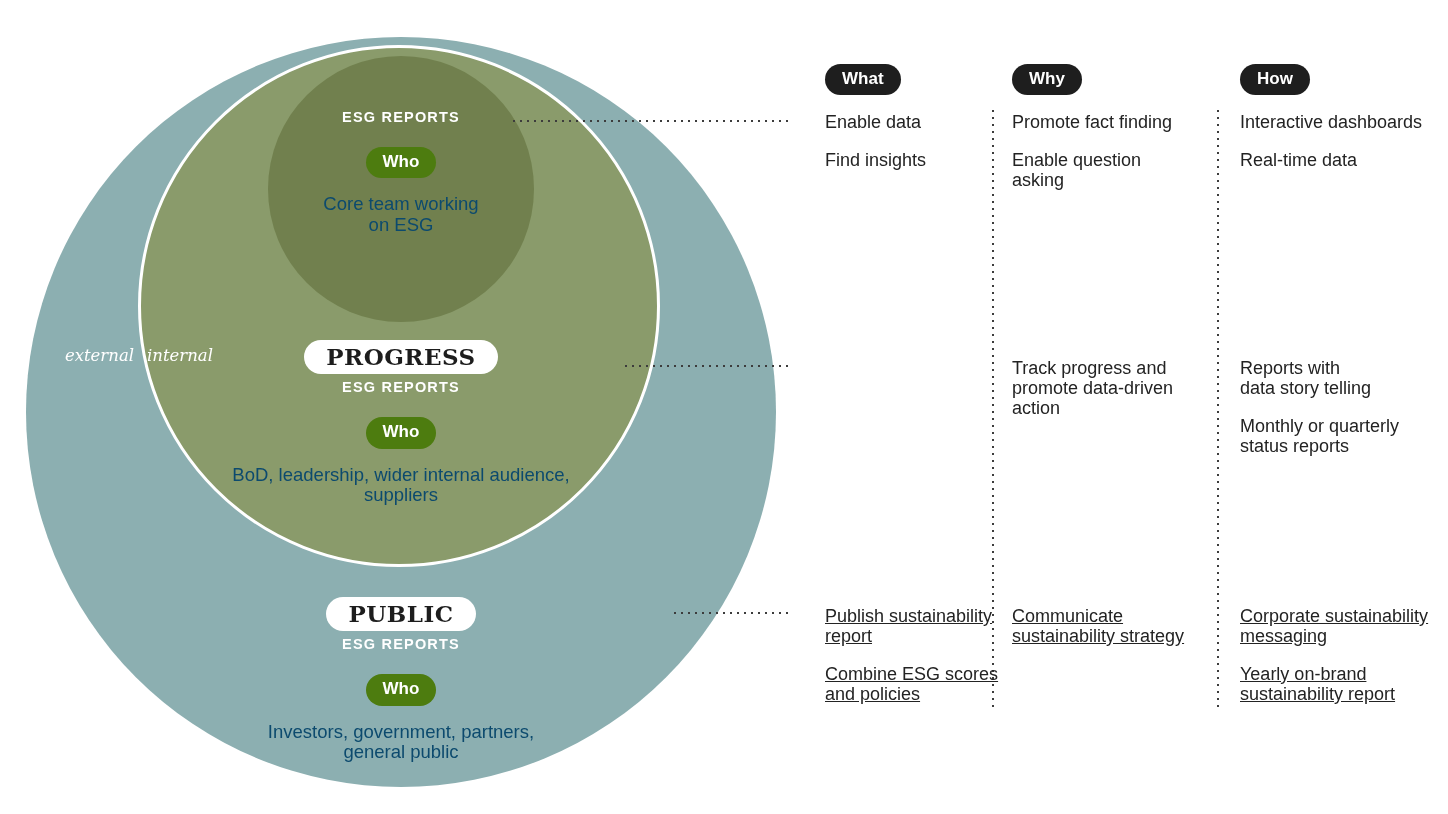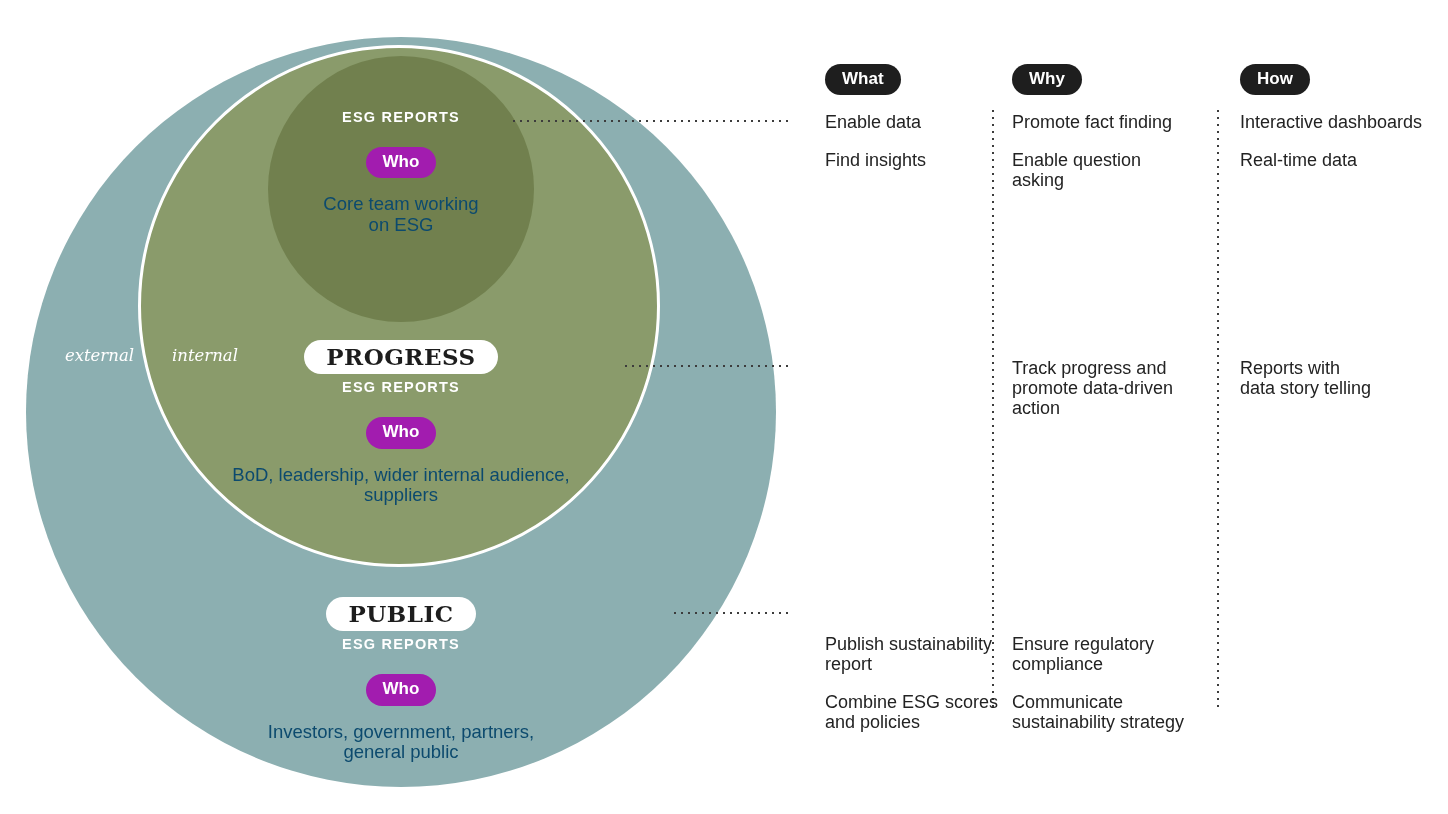--- a/index.html
+++ b/index.html
@@ -14,52 +14,52 @@
   .circle.inner{left:268px;top:56px;width:266px;height:266px;background:#71804E;}
   
   .ring-block{position:absolute;left:191px;width:420px;text-align:center;}
   .ring-title{
     display:inline-block;background:#ffffff;color:#1d1d1d;
     font-family:"DejaVu Serif",serif;font-weight:bold;font-size:23px;letter-spacing:.5px;
     padding:4px 22px 5px;border-radius:22px;line-height:1.1;
   }
   .ring-sub{margin-top:5px;color:#ffffff;font-weight:bold;font-size:14.5px;letter-spacing:1.2px;}
   .who-pill{
-    display:inline-block;margin-top:22px;background:#a21caf;color:#ffffff;
+    display:inline-block;margin-top:22px;background:#4d7c0f;color:#ffffff;
     font-weight:bold;font-size:17px;padding:5px 17px 6px;border-radius:17px;line-height:1.2;
   }
   .audience{margin-top:16px;color:#0c4a6e;font-size:18.5px;line-height:20.5px;white-space:pre-line;}
   
   .zone-label{
     position:absolute;top:346px;font-family:"DejaVu Serif",serif;font-style:italic;
     font-size:16.5px;color:#ffffff;
   }
   .zone-label.external{left:58px;width:76px;text-align:right;}
-  .zone-label.internal{left:160px;width:90px;text-align:center;font-style:italic;}
+  .zone-label.internal{left:147px;width:90px;text-align:left;font-style:italic;}
   
   .h-dots{position:absolute;height:2px;background:repeating-linear-gradient(90deg,#3C3C3C 0,#3C3C3C 2px,transparent 2px,transparent 7px);}
   .h-dots.c-op{left:513px;top:120px;width:276px;}
   .h-dots.c-pr{left:625px;top:365px;width:163px;}
   .h-dots.c-pu{left:674px;top:612px;width:114px;}
   .v-dots{position:absolute;width:2px;top:110px;height:597px;background:repeating-linear-gradient(180deg,#3C3C3C 0,#3C3C3C 2px,transparent 2px,transparent 7px);}
   .v-dots.s1{left:992px;}
   .v-dots.s2{left:1217px;}
   
   .col{position:absolute;top:0;height:814px;}
   .col.what{left:800px;width:185px;margin-left:25px;}
   .col.why{left:1012px;width:198px;}
   .col.how{left:1240px;width:208px;}
   .hdr-pill{
     position:absolute;top:64px;left:0;display:inline-block;background:#1E1E1E;color:#ffffff;
     font-weight:bold;font-size:17px;padding:5px 17px 6px;border-radius:17px;line-height:1.2;
   }
   .group{position:absolute;left:0;right:0;}
   .group.g-op{top:112px;}
   .group.g-pr{top:358px;}
-  .group.g-pu{top:634px;}
+  .group.g-pu{top:606px;text-decoration:underline;}
   .row{margin:0 0 18px;font-size:18px;line-height:20px;color:#232323;white-space:pre-line;}
 </style>
 </head>
 <body>
 
 <div class="stage">
 
   <div class="circle outer"></div>
   <div class="circle middle"></div>
   <div class="circle inner"></div>
@@ -117,32 +117,38 @@
       <p class="row">Promote fact finding</p>
       <p class="row">Enable question
 asking</p>
     </div>
     <div class="group g-pr">
       <p class="row">Track progress and
 promote data-driven
 action</p>
     </div>
     <div class="group g-pu">
-      <p class="row">Ensure regulatory
-compliance</p>
       <p class="row">Communicate
 sustainability strategy</p>
     </div>
   </div>
 
   <div class="col how">
     <span class="hdr-pill">How</span>
     <div class="group g-op">
       <p class="row">Interactive dashboards</p>
       <p class="row">Real-time data</p>
     </div>
     <div class="group g-pr">
       <p class="row">Reports with
 data story telling</p>
+      <p class="row">Monthly or quarterly
+status reports</p>
+    </div>
+    <div class="group g-pu">
+      <p class="row">Corporate sustainability
+messaging</p>
+      <p class="row">Yearly on-brand
+sustainability report</p>
     </div>
   </div>
 
 </div>
 
 </body></html>

